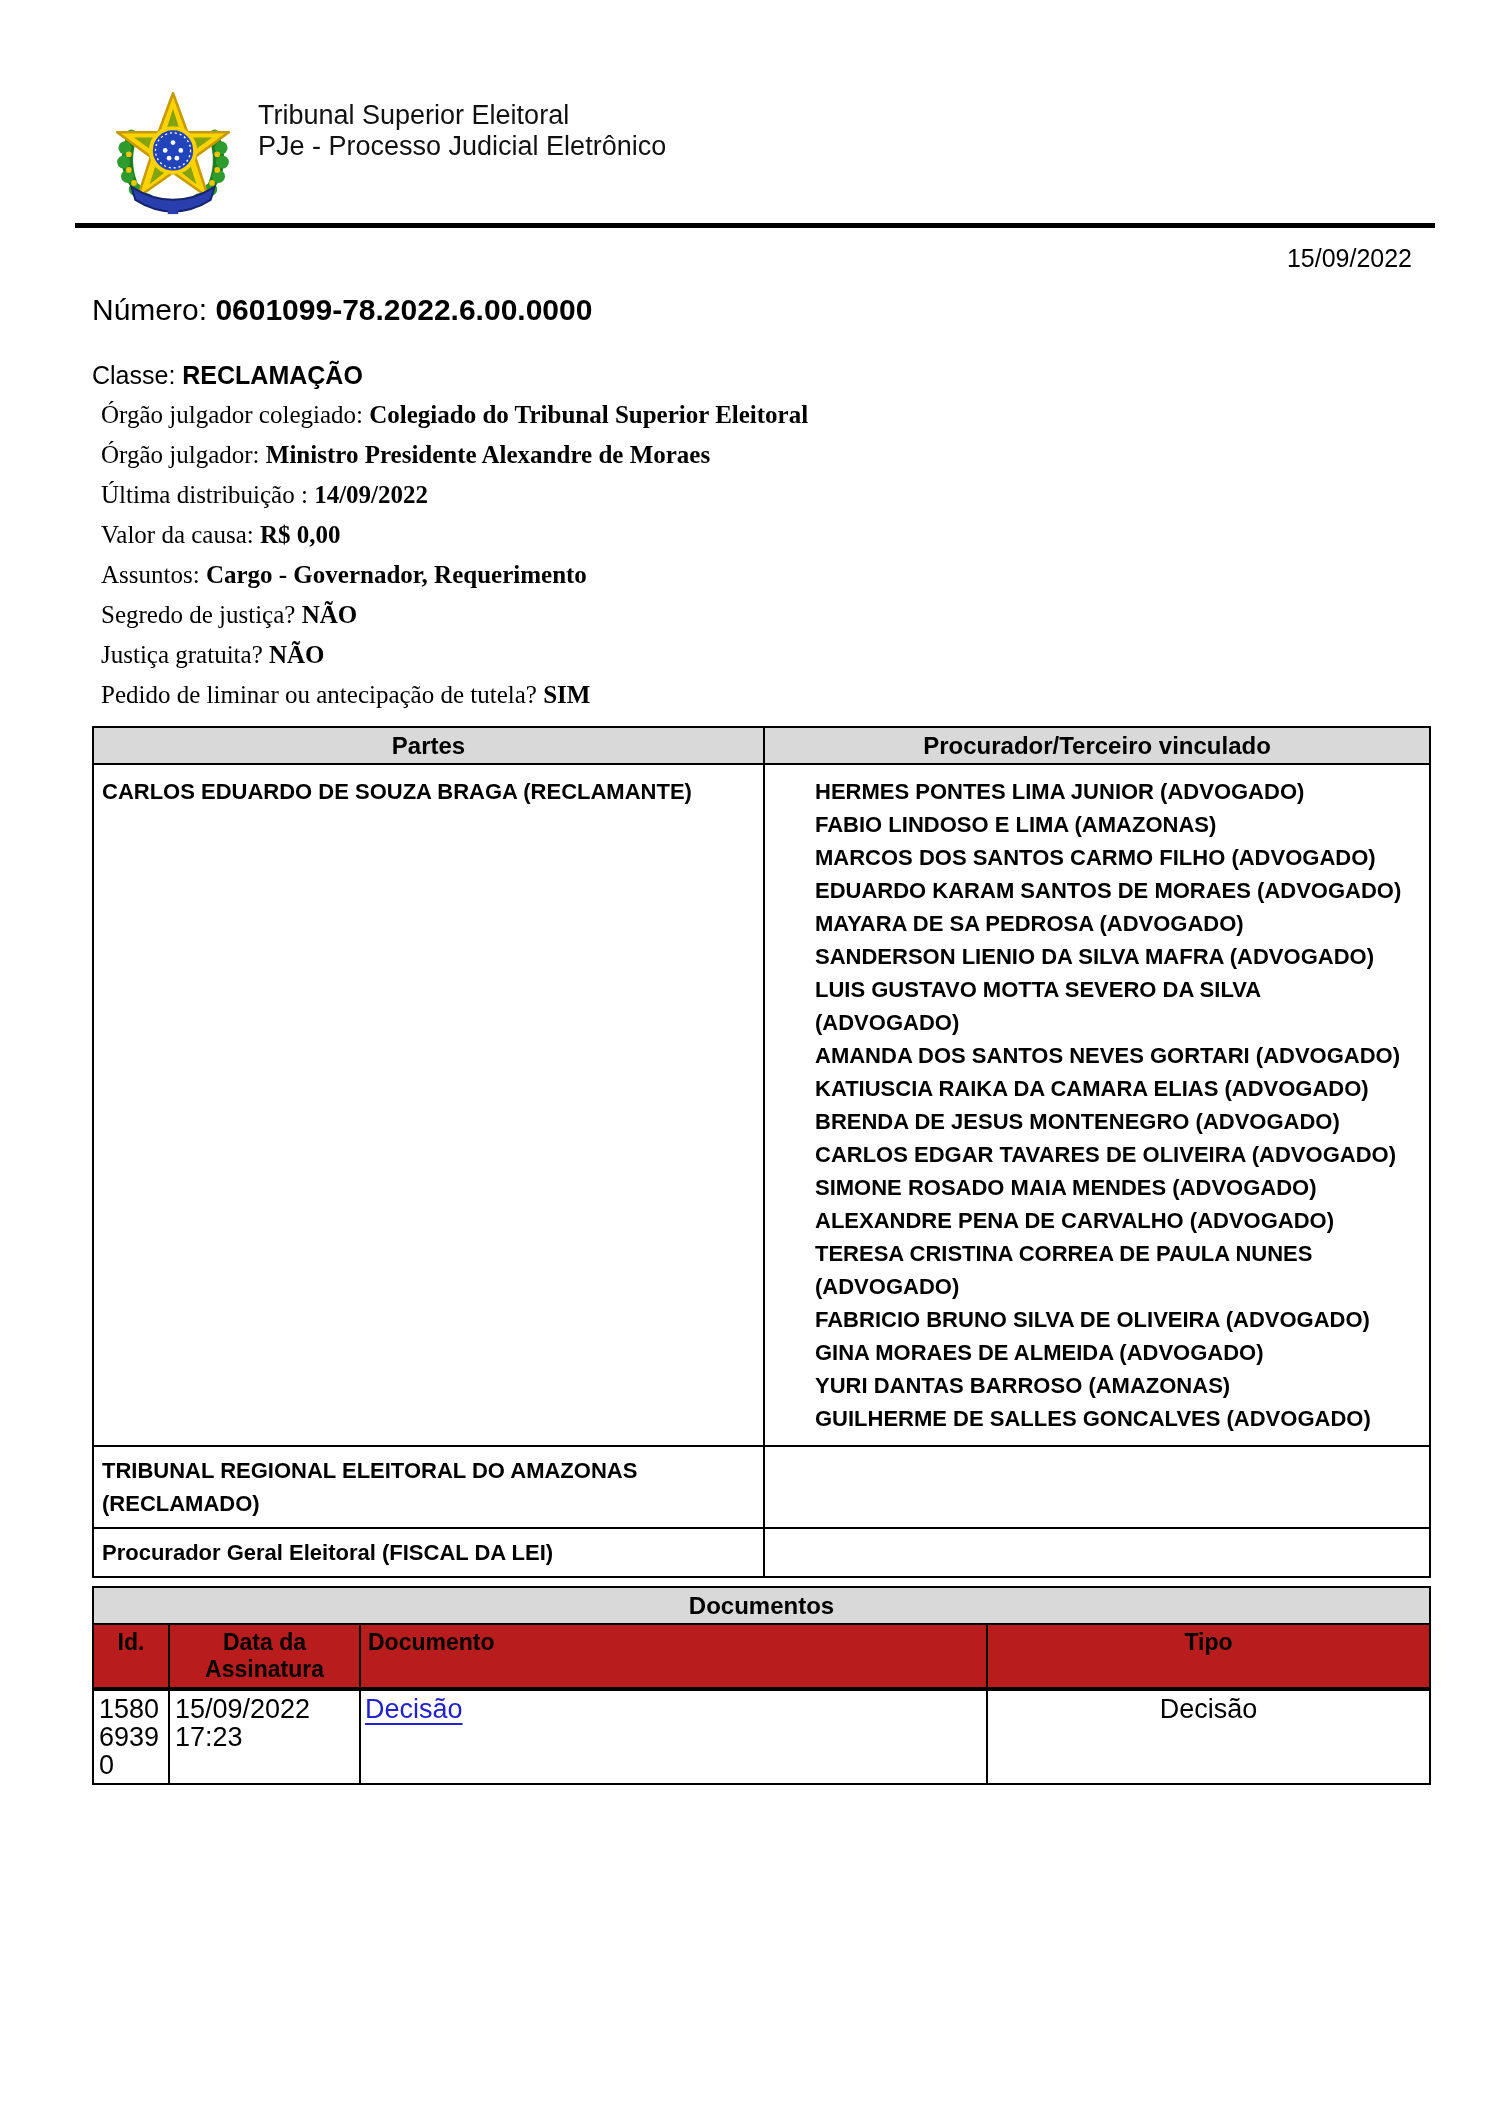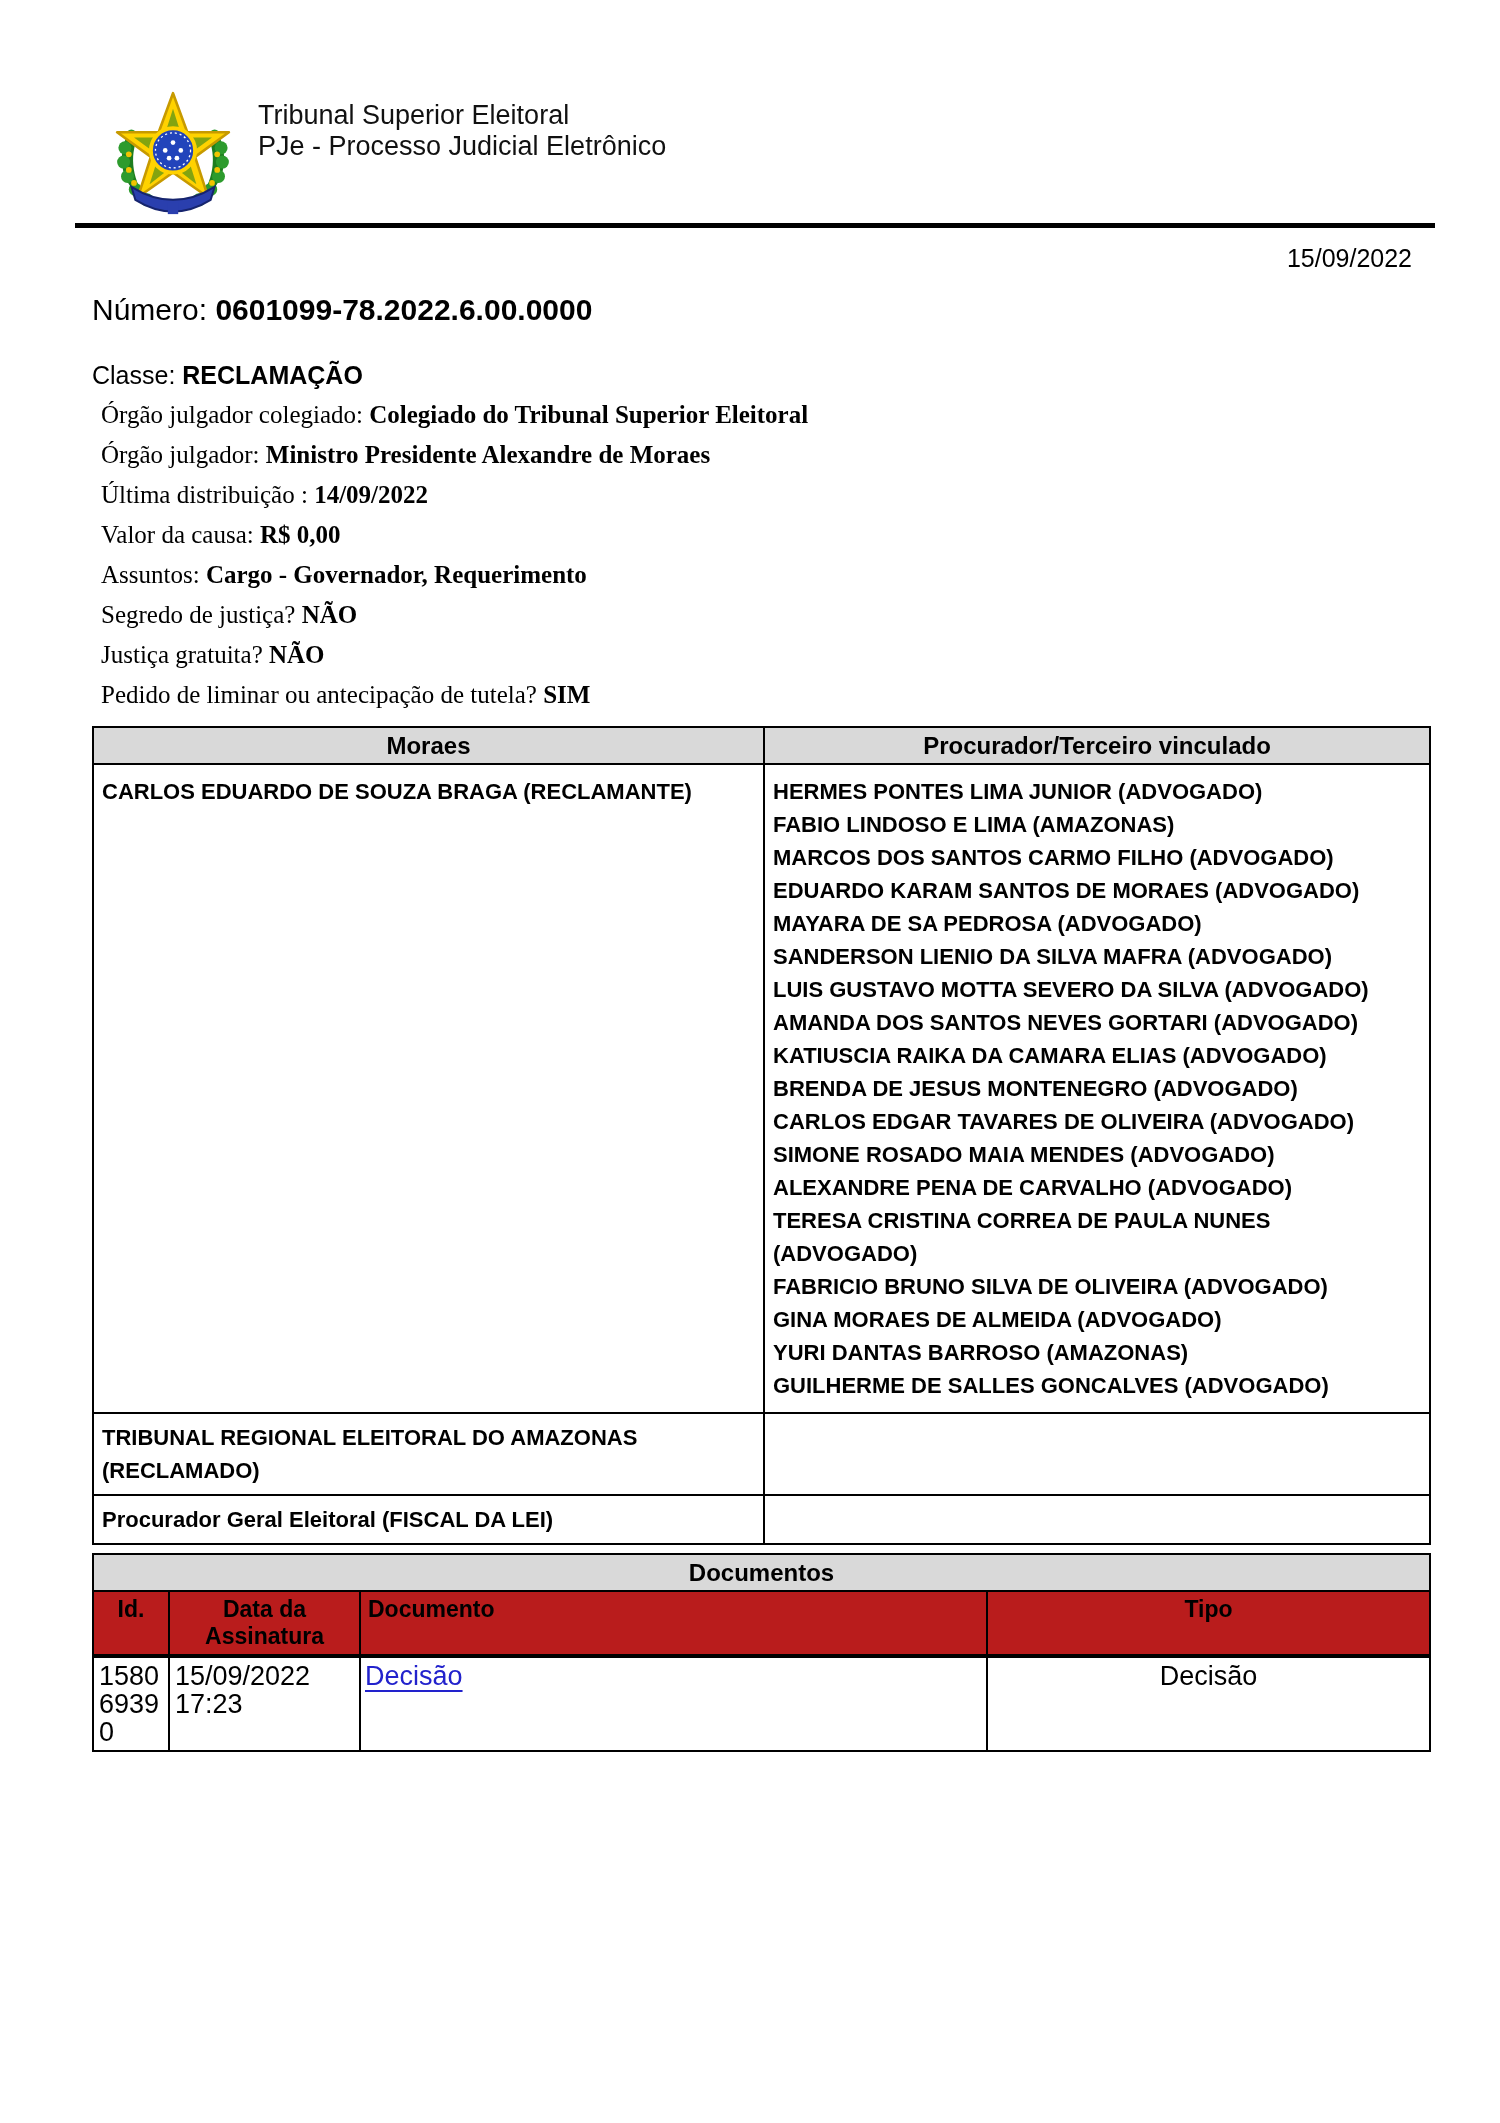--- a/index.html
+++ b/index.html
@@ -30,21 +30,21 @@
   .partes thead th {
     background:#d9d9d9; font-size:24px; font-weight:bold;
     height:35px; text-align:center; padding:0; vertical-align:middle;
   }
   .partes td {
     vertical-align:top; font-size:22px; font-weight:bold;
     line-height:33px; padding:7px 8px;
   }
   .partes td.proc-cell { padding:7px 26px 7px 8px; }
   .partes tr.row-first td { padding-top:10px; padding-bottom:10px; }
-  .adv-line { min-height:33px; }
+  .adv-line { min-height:33px;margin-left:42px; }
 
   .docs { margin:8px 0 0 92px; width:1337px; }
   .docs th, .docs td { border:2px solid #000; }
   .docs .docs-title-cell {
     background:#d9d9d9; font-size:24px; font-weight:bold;
     height:35px; text-align:center; vertical-align:middle; padding:0;
   }
   .docs .docs-head th {
     background:#b91c1c; font-size:23px; font-weight:bold; line-height:27px;
     padding:4px 4px; vertical-align:top; text-align:center;
@@ -136,21 +136,21 @@
     <div class="detail-row"><span>Pedido de liminar ou antecipação de tutela? </span><span class="v">SIM</span></div>
   </div>
 
   <table class="partes">
     <colgroup>
         <col style="width:671px">
         <col style="width:666px">
       </colgroup>
     <thead>
       <tr>
-        <th>Moraes</th>
+        <th>Partes</th>
         <th>Procurador/Terceiro vinculado</th>
       </tr>
     </thead>
     <tbody>
       <tr class="row-first">
         <td>CARLOS EDUARDO DE SOUZA BRAGA (RECLAMANTE)</td>
         <td class="proc-cell">
           <div class="adv-line">HERMES PONTES LIMA JUNIOR (ADVOGADO)</div>
           <div class="adv-line">FABIO LINDOSO E LIMA (AMAZONAS)</div>
           <div class="adv-line">MARCOS DOS SANTOS CARMO FILHO (ADVOGADO)</div>

